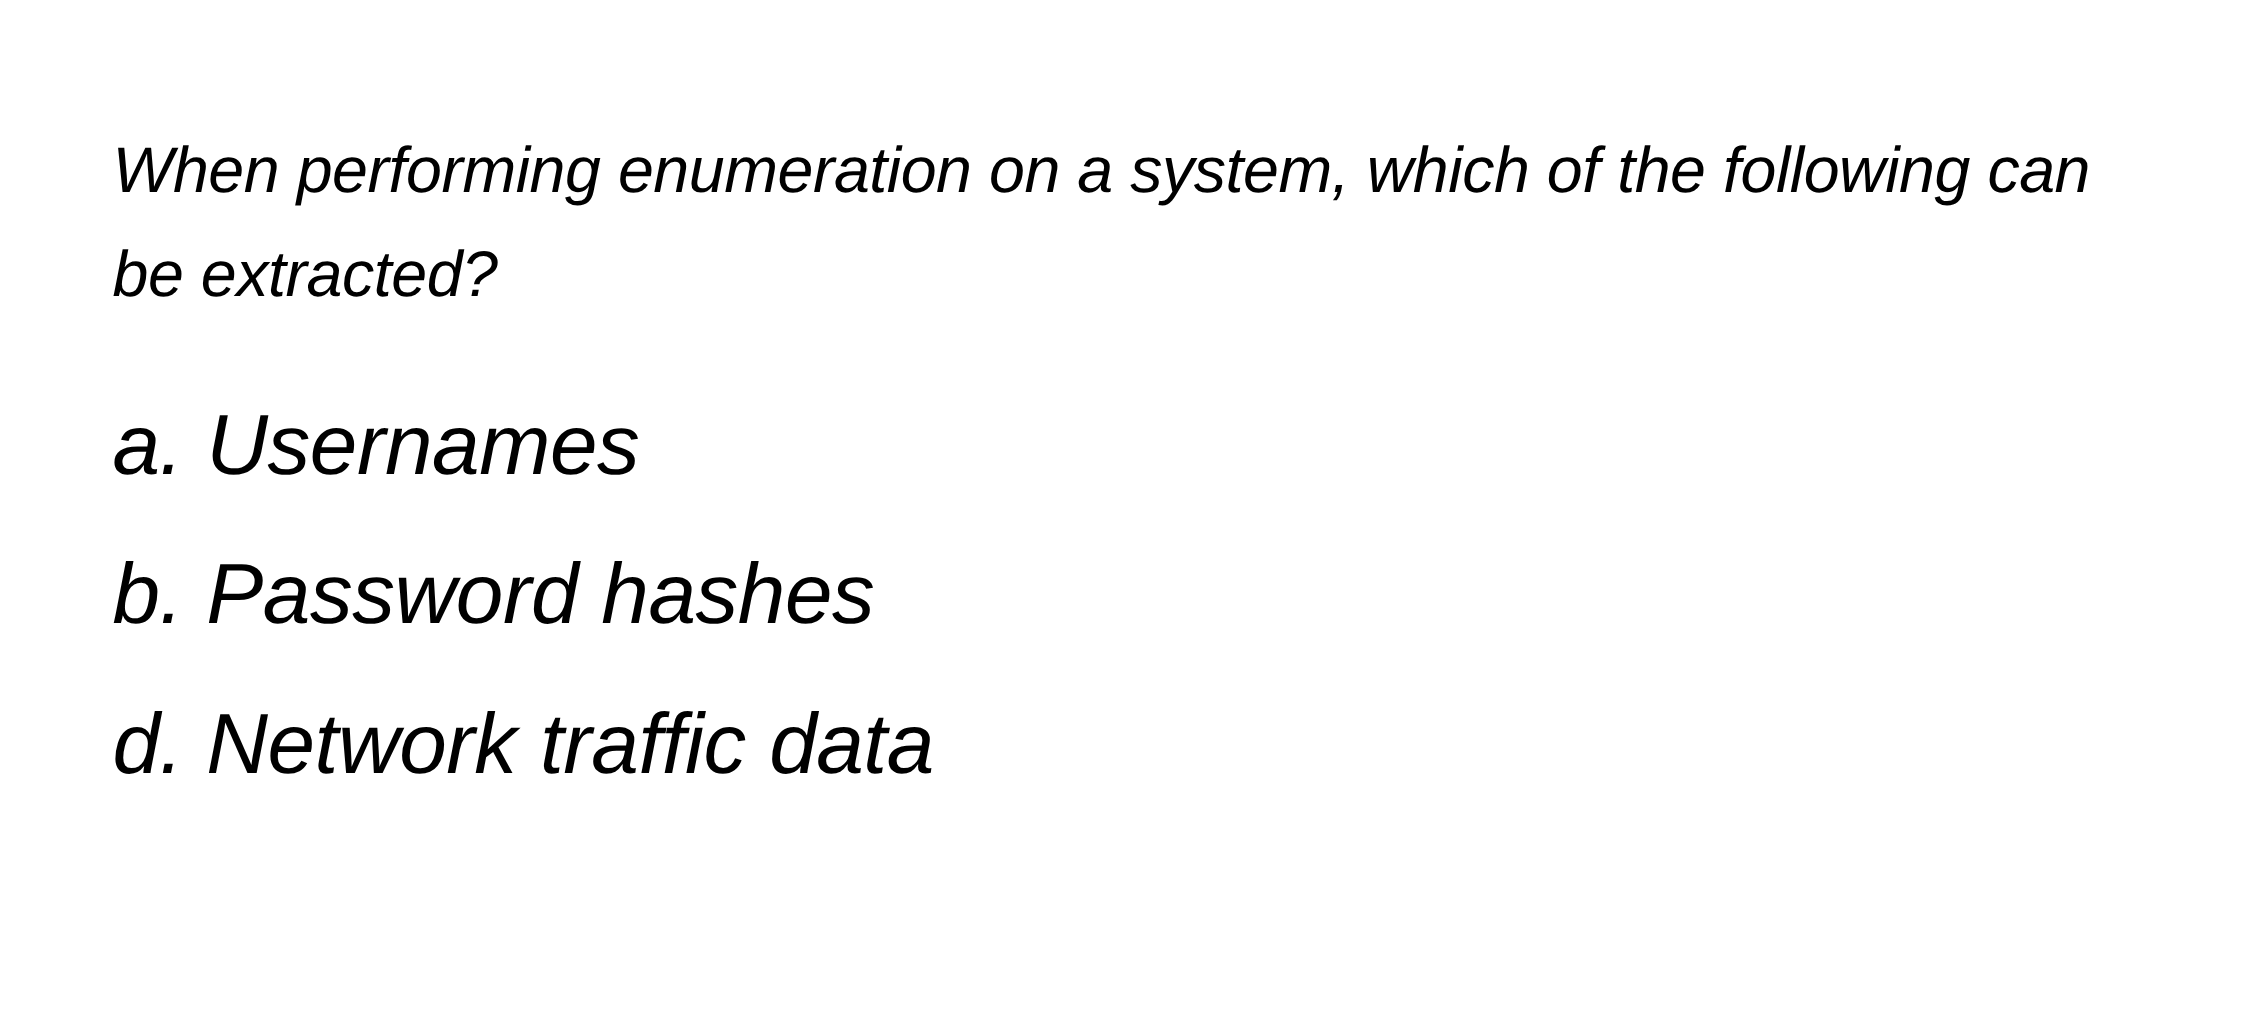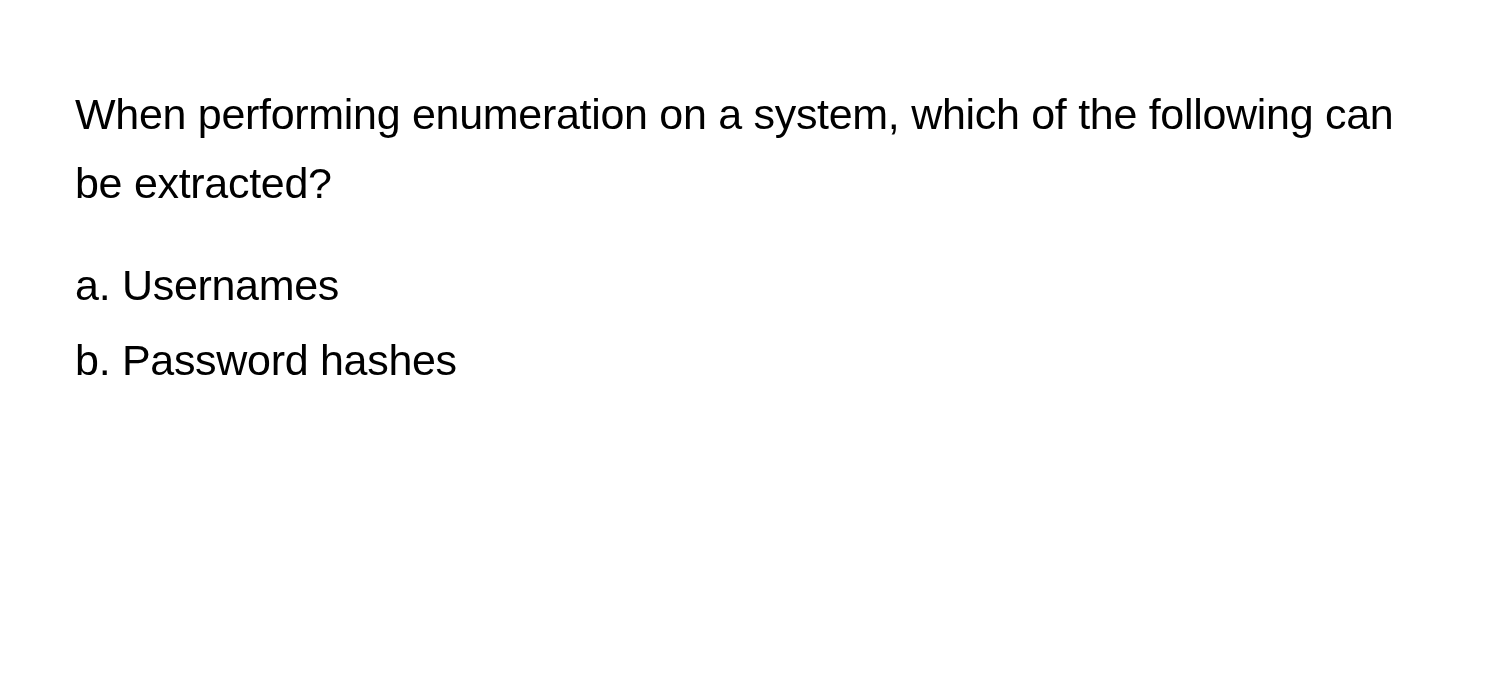--- a/index.html
+++ b/index.html
@@ -1,47 +1,51 @@
 <!DOCTYPE html>
 <html><head>
   <meta charset="utf-8">
   <style>
     * {
       margin: 0;
       padding: 0;
       box-sizing: border-box;
+      font-style: italic;
     }
     body {
       width: 1500px;
       height: 688px;
       background: #ffffff;
       font-family: -apple-system, BlinkMacSystemFont, "Segoe UI", Helvetica, Arial, sans-serif;
       color: #000000;
       padding: 80px 75px 0 75px;
     }
     .question-container {
       display: flex;
       flex-direction: column;
     }
     .question-text {
       font-size: 43px;
       line-height: 1.6;
       margin-bottom: 30px;
       letter-spacing: -0.3px;
     }
     .option {
-      font-size: 43px;
+      font-size: 57px;
       line-height: 1.75;
       letter-spacing: -0.3px;
     }
   </style>
 </head>
 <body>
 
 <div class="question-container">
   <div class="question-text">When performing enumeration on a system, which of the following can be extracted?</div>
   <div class="option">
     <span>a</span><span>. </span><span>Usernames</span>
   </div>
   <div class="option">
     <span>b</span><span>. </span><span>Password hashes</span>
   </div>
+  <div class="option">
+    <span>d</span><span>. </span><span>Network traffic data</span>
+  </div>
 </div>
 
 </body></html>

